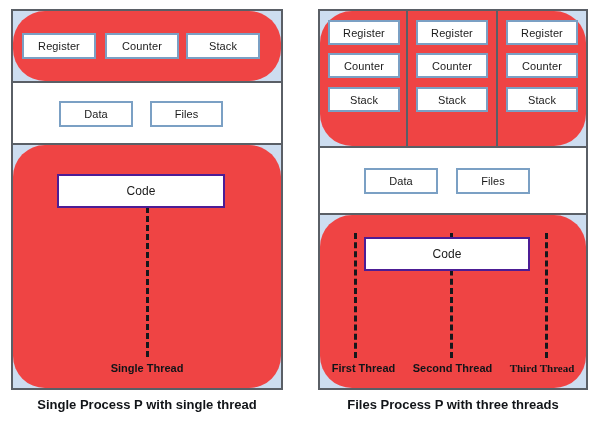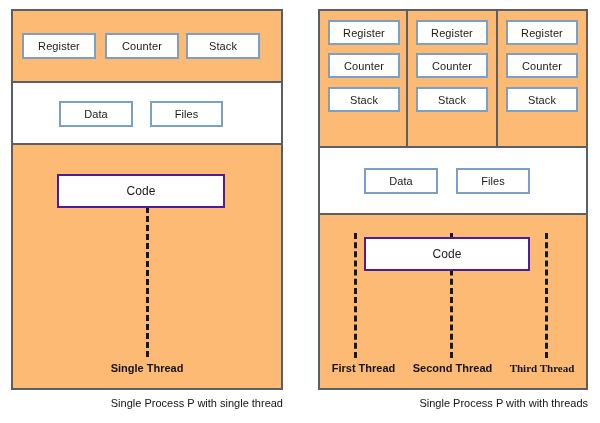--- a/index.html
+++ b/index.html
@@ -24,21 +24,21 @@
     background: #cdddf0;
   }
   #panel-left  { left: 11px;  top: 9px; width: 272px; height: 381px; }
   #panel-right { left: 318px; top: 9px; width: 270px; height: 381px; }
 
   
   .band {
     position: absolute;
     left: 0; right: 0;
   }
-  .band-blue  { background: #fdba74; }
+  .band-blue  { background: #ef4444; border-radius: 32px; }
   .band-white { background: #ffffff; }
   .hline {
     position: absolute;
     left: 0; right: 0;
     height: 2px;
     background: #5a5f66;
   }
   
   .vline {
     position: absolute;
@@ -73,25 +73,25 @@
   .lbl {
     position: absolute;
     font-size: 11px;
     color: #111418;
     font-weight: 700;
     white-space: nowrap;
     text-align: center;
   }
   .caption {
     position: absolute;
-    font-size: 11px;
-    font-weight: 400;
+    font-size: 13px;
+    font-weight: 700;
     color: #111418;
     white-space: nowrap;
-    text-align: right;
+    text-align: center;
   }
 </style>
 </head>
 <body>
 
 <div id="stage">
 
   <div class="panel" id="panel-left">
 
     <div class="band band-blue" style="top:0; height:70px;">
@@ -152,15 +152,15 @@
       <div class="thread-line" style="left:225px; top:18px; height:125px;"></div>
 
       <div class="box dark" style="left:44px; top:22px; width:166px; height:34px; font-size:12px;">Code</div>
 
       <div class="lbl" style="left:88px; top:147px; width:89px;">Second Thread</div>
       <div class="lbl" style="left:0;   top:147px; width:87px;">First Thread</div>
       <div class="lbl" style="left:178px;top:147px; width:88px;font-family:Liberation Serif, serif;">Third Thread</div>
     </div>
   </div>
 
-  <div class="caption" style="left:318px; top:397px; width:270px;">Single Process P with with threads</div>
+  <div class="caption" style="left:318px; top:397px; width:270px;">Files Process P with three threads</div>
 
 </div>
 
 </body></html>

